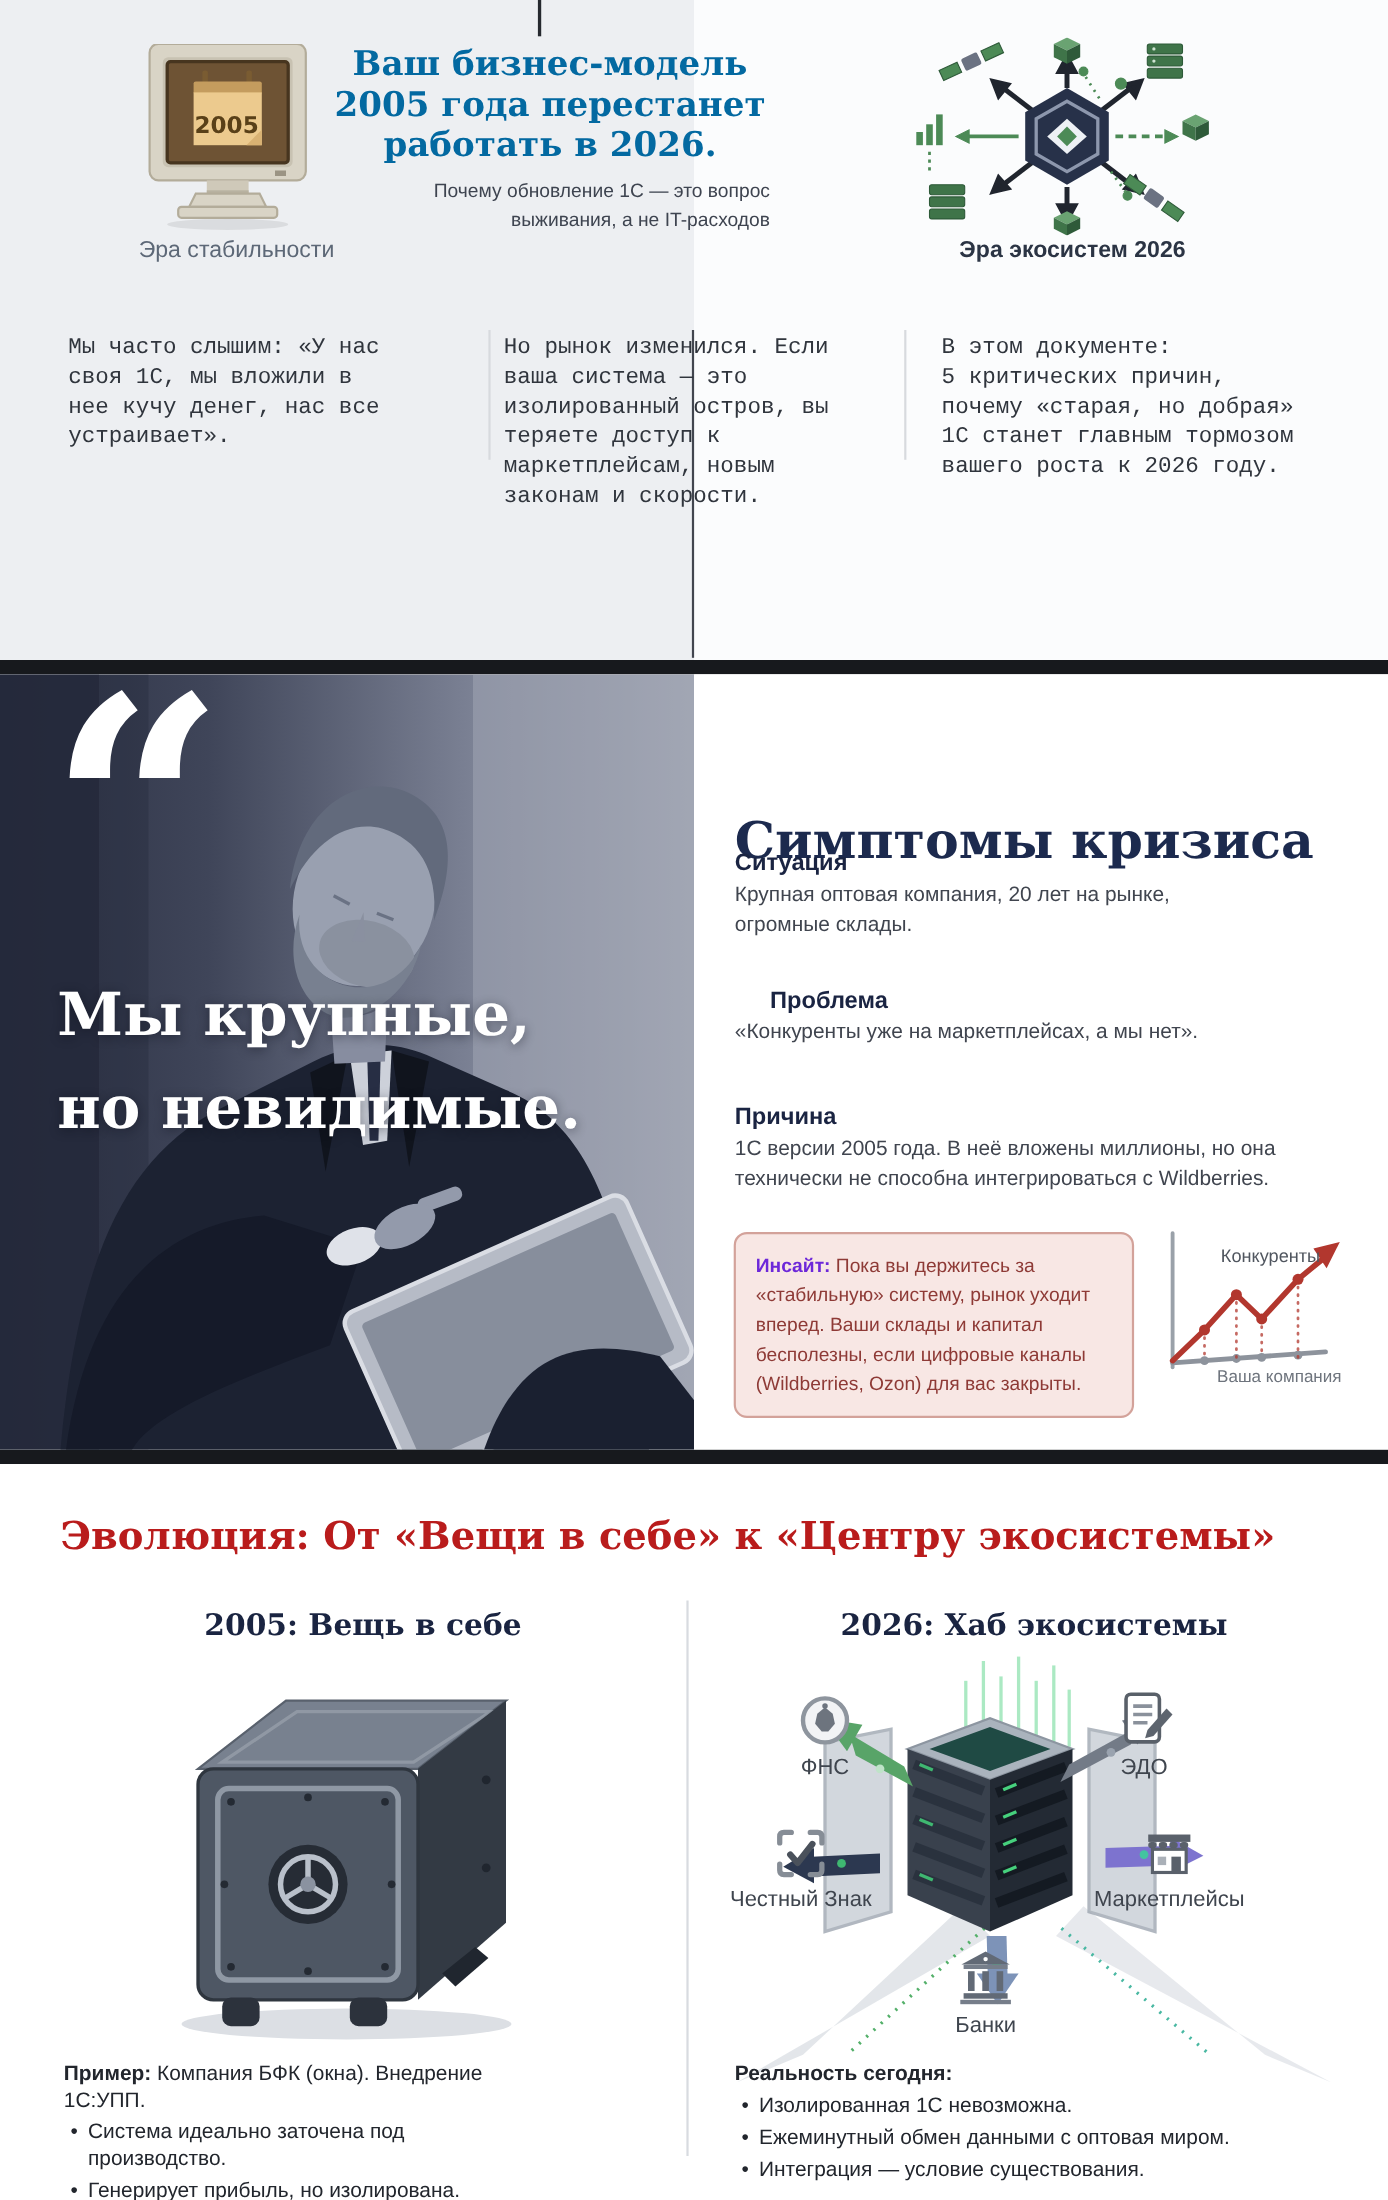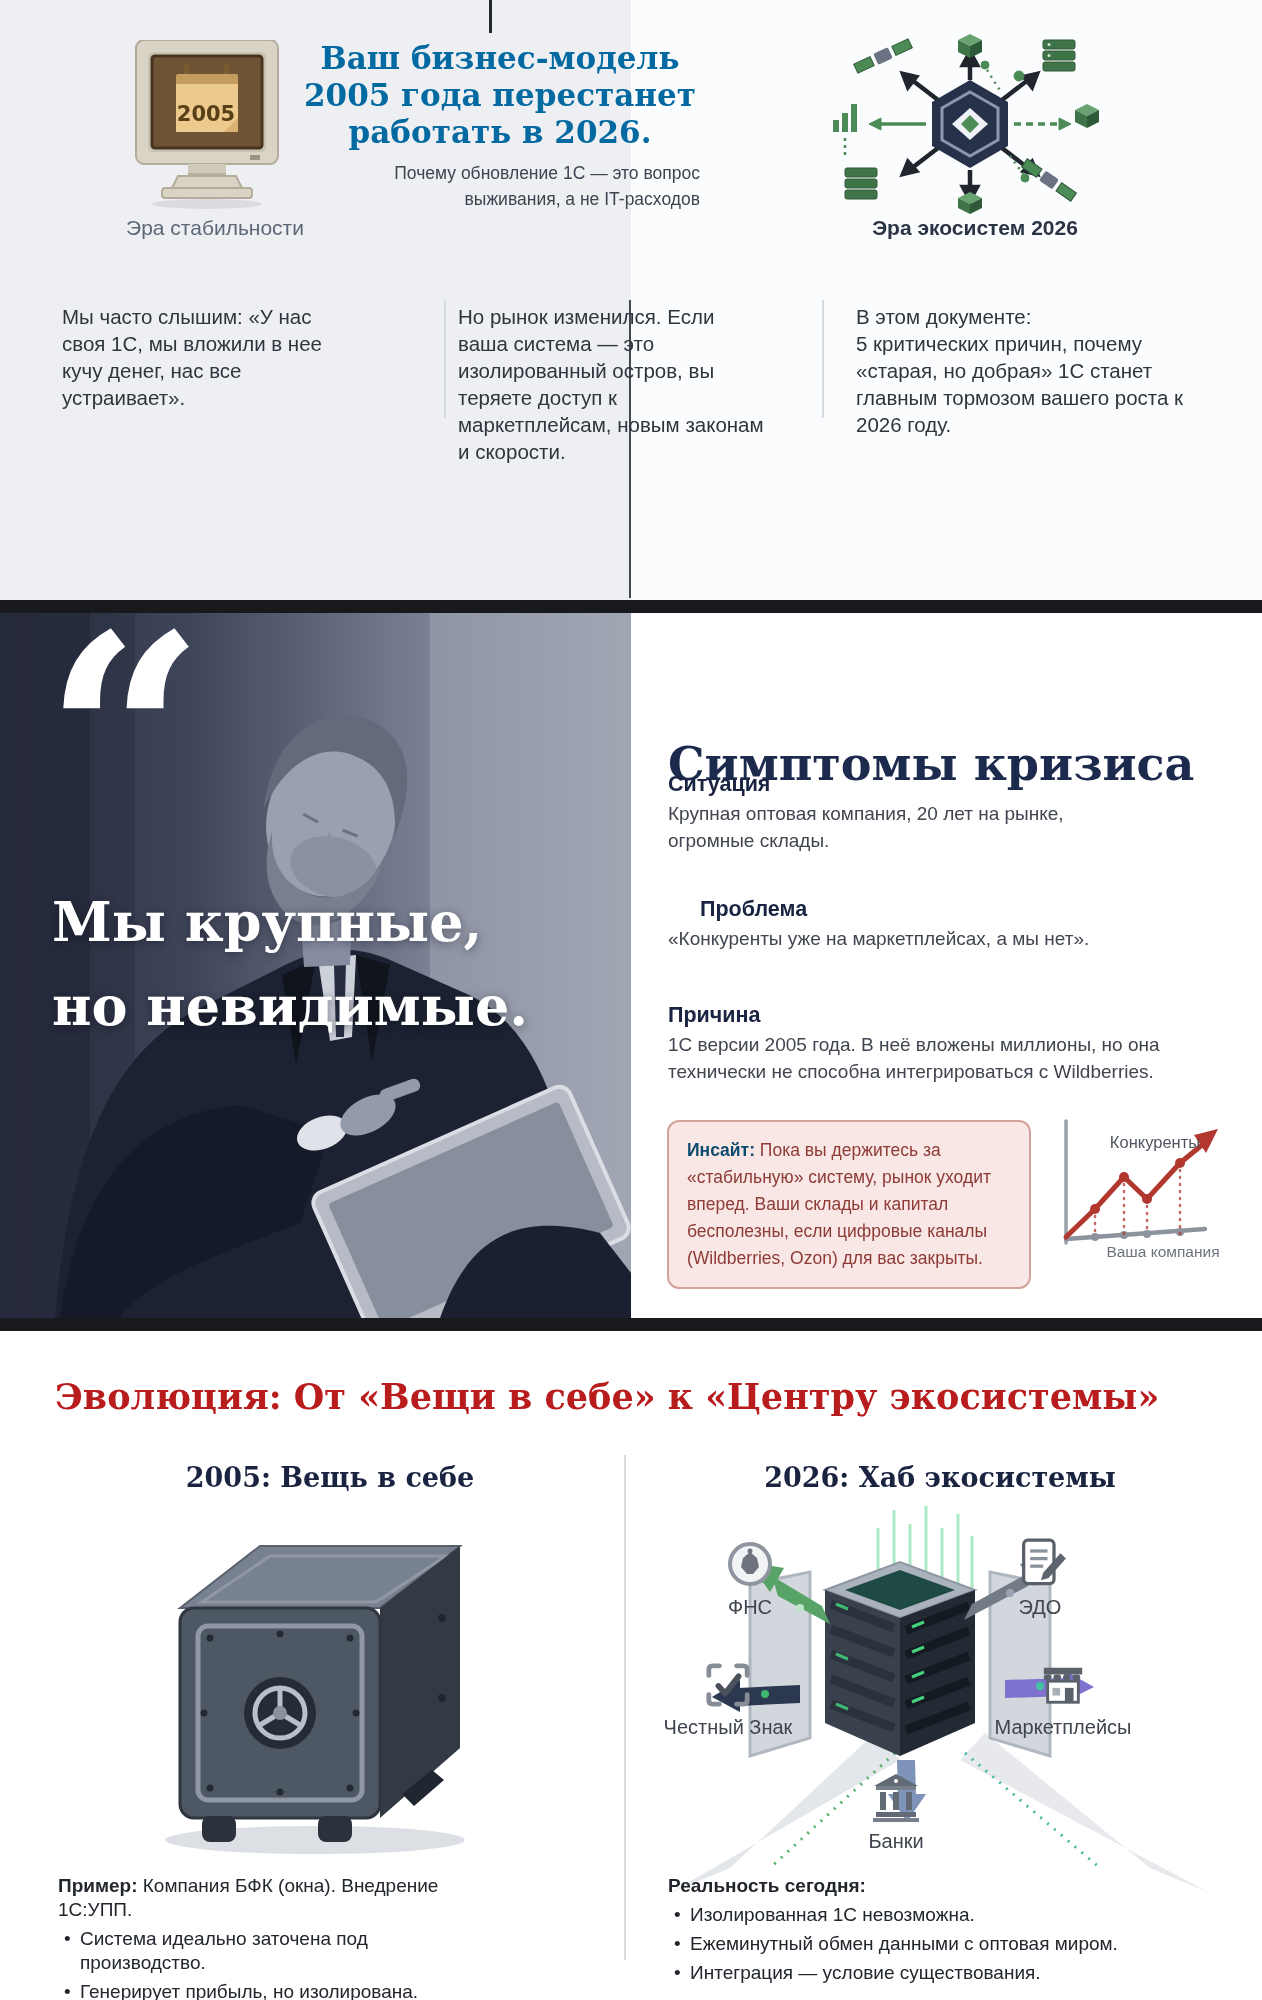--- a/index.html
+++ b/index.html
@@ -13,21 +13,21 @@
   .hero-right-bg{left:631px;top:0;width:631px;height:600px;background:#fbfcfd;}
   .top-tick{left:489px;top:0;width:3px;height:33px;background:#26292f;}
   .hero-vline{left:629px;top:300px;width:2px;height:298px;background:#42464f;}
   .hero-title{left:300px;top:40px;width:400px;text-align:center;color:#0369a1;
               font-size:31px;line-height:37px;}
   .hero-subtitle{left:300px;top:160px;width:400px;text-align:right;color:#3e4450;
                  font-size:17.5px;line-height:26px;}
   .era-label-left{left:55px;top:216px;width:320px;text-align:center;color:#5d6877;font-size:21px;}
   .era-label-right{left:810px;top:216px;width:330px;text-align:center;color:#2b3444;
                    font-size:21px;font-weight:bold;}
-  .hero-col{top:303px;font-size:20.5px;line-height:27px;color:#30353d;}
+  .hero-col{top:303px;font-size:20.5px;line-height:27px;color:#30353d;font-family:Liberation Mono, monospace;}
   .hero-col-1{left:62px;width:290px;}
   .hero-col-2{left:458px;width:310px;}
   .hero-col-3{left:856px;width:335px;}
   .col-rule{top:300px;width:2px;height:118px;background:#d7dade;}
 
   
   .bar{left:0;width:1262px;height:13px;background:#17191d;}
 
   
   .crisis-right-bg{left:631px;top:613px;width:631px;height:705px;background:#ffffff;}
@@ -35,21 +35,21 @@
   .quote-mark{left:44px;top:598px;color:#ffffff;font-size:280px;line-height:1;
               font-family:"DejaVu Serif","Liberation Serif",serif;font-weight:bold;}
   .photo-quote{left:52px;top:880px;color:#ffffff;font-size:54px;line-height:84px;
                text-shadow:0 2px 10px rgba(10,14,25,.45);}
   .crisis-title{left:668px;top:708px;color:#1c2a4e;font-size:46px;margin-top:29px;}
   .c-head{left:668px;color:#1a2442;font-size:21.5px;font-weight:bold;}
   .c-body{left:668px;color:#40454f;font-size:19px;line-height:27px;}
   .insight{left:667px;top:1120px;width:364px;box-sizing:border-box;padding:15px 18px;
            background:#f8e7e4;border:2px solid #d3a29a;border-radius:12px;
            color:#8e3a36;font-size:17.5px;line-height:27px;}
-  .insight b{color:#0c4a6e;}
+  .insight b{color:#6d28d9;}
   .chart-legend-top{left:1095px;top:1133px;width:120px;text-align:center;
                     color:#50565f;font-size:16.5px;}
   .chart-legend-bottom{left:1083px;top:1243px;width:160px;text-align:center;
                        color:#6e747d;font-size:15.5px;}
   .ax{stroke:#9aa1a9;stroke-width:3.5;stroke-linecap:round;}
   .gray-line{stroke:#8d939c;stroke-width:4.5;fill:none;stroke-linecap:round;}
   .red-line{stroke:#b2372e;stroke-width:5;fill:none;stroke-linejoin:round;stroke-linecap:round;}
   .dropline{stroke:#b2372e;stroke-width:2.5;stroke-dasharray:1 6;opacity:.75;stroke-linecap:round;}
 
   

